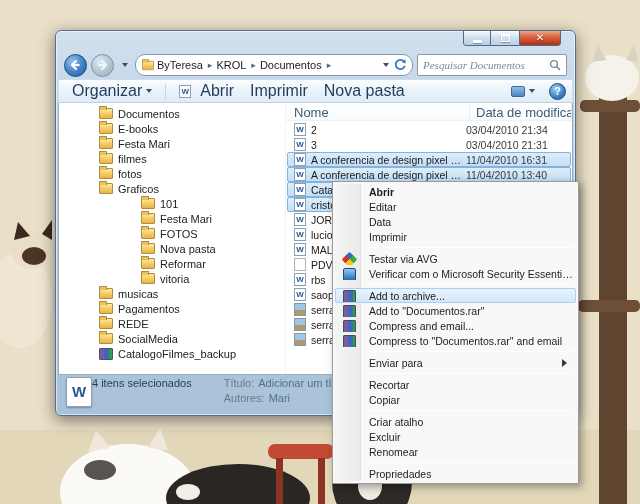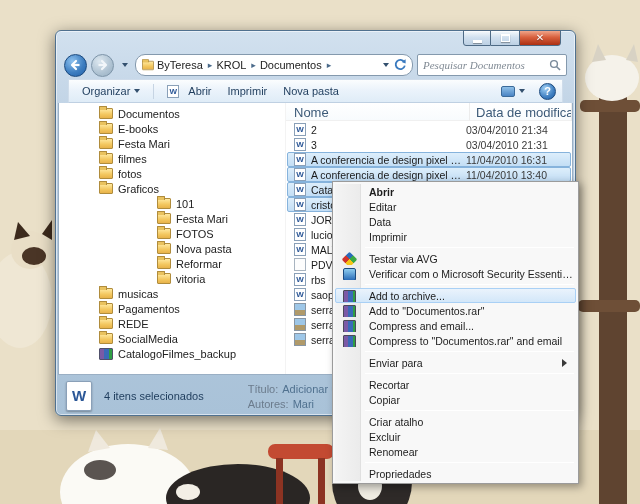--- a/index.html
+++ b/index.html
@@ -36,40 +36,40 @@
     display:flex;align-items:center;padding:0 5px;font-size:11px;color:#222;min-width:0;overflow:hidden;}
   .crumb{display:flex;align-items:center;padding:1px 2px;white-space:nowrap;}
   .crumb::after{content:"▸";color:#4a6a8a;margin-left:5px;font-size:9px;}
   .addr-right{margin-left:auto;display:flex;align-items:center;gap:4px;}
   .searchbox{width:150px;height:22px;background:#fff;border:1px solid #8499ad;border-radius:2px;
     display:flex;align-items:center;padding:0 5px;flex:none;}
   .searchbox input{border:none;outline:none;flex:1;min-width:0;font-size:11px;font-style:italic;color:#808a94;
     font-family:Liberation Serif, serif;background:transparent;}
   .searchbox input::placeholder{color:#808a94;font-style:italic;}
 
-  .toolbar{height:24px;margin:0 12px;display:flex;align-items:center;padding:0 6px;gap:2px;
-    font-size:11px;color:#1e3c5c;
+  .toolbar{height:24px;margin:0 2px;display:flex;align-items:center;padding:0 6px;gap:2px;
+    font-size:16px;color:#1e3c5c;
     background:linear-gradient(180deg,#fbfdfe,#ebf3fb 45%,#dfecf7);
     border:1px solid #cfdcea;border-bottom-color:#bfd0e2;}
   .tbtn{display:flex;align-items:center;gap:4px;padding:3px 7px;border-radius:2px;white-space:nowrap;}
   .tb-sep{width:1px;height:15px;background:#c6d4e3;margin:0 4px;}
   .tb-right{margin-left:auto;display:flex;align-items:center;gap:7px;}
   .views-icon{width:14px;height:11px;border:1px solid #3a6a9a;border-radius:2px;
     background:linear-gradient(180deg,#8fc0e8,#4a84c4);}
   .help-btn{width:17px;height:17px;border-radius:50%;border:1px solid #1c4a7e;color:#fff;font-size:11px;font-weight:bold;
     display:flex;align-items:center;justify-content:center;
     background:radial-gradient(circle at 35% 30%,#9fd0f5,#3f7fc1 60%,#1f5fa8);}
   .help-btn::after{content:"?";}
 
   .window-body{margin:0 2px;height:272px;background:#fff;border:1px solid #9aafc4;border-top:none;
     display:flex;overflow:hidden;}
 
   .sidebar{width:226px;padding-top:3px;overflow:hidden;font-size:11px;color:#222;flex:none;}
   .tree-item{height:15px;display:flex;align-items:center;gap:5px;padding-left:40px;white-space:nowrap;}
-  .tree-item.lvl2{padding-left:82px;margin-left:16px;}
+  .tree-item.lvl2{padding-left:82px;}
   .folder-ico{width:14px;height:11px;position:relative;flex:none;border-radius:1px;
     background:linear-gradient(180deg,#ffe9a0,#f3c75f 60%,#e8b34a);border:1px solid #b08c3c;}
   .folder-ico::before{content:"";position:absolute;top:-3px;left:-1px;width:6px;height:3px;
     background:#e9c25e;border:1px solid #b08c3c;border-bottom:none;border-radius:1px 1px 0 0;}
   .lib-ico{width:14px;height:12px;flex:none;border:1px solid #50506a;border-radius:1px;
     background:linear-gradient(90deg,#7b5aa6 0 4px,#3a6ab8 4px 9px,#2f9e44 9px 14px);}
 
   .filepane{flex:1;display:flex;flex-direction:column;min-width:0;border-left:1px solid #f3f3f3;}
   .col-headers{height:18px;display:flex;flex:none;font-size:13px;color:#3c5a78;}
   .col{padding:2px 6px;border-right:1px solid #ececec;border-bottom:1px solid #f0f0f0;
@@ -82,21 +82,21 @@
   .frow.sel{background:linear-gradient(180deg,#ddeefb,#c3def5);border-color:#86b3dc;}
   .fi{width:12px;height:13px;margin-right:5px;flex:none;}
   .icon-word{background:#fff;border:1px solid #8aa0b8;position:relative;}
   .icon-word::after{content:"W";position:absolute;inset:0;color:#2b5797;font-weight:bold;font-size:8px;
     line-height:12px;text-align:center;}
   .icon-plain{background:#fdfdfd;border:1px solid #a8b4c0;}
   .icon-photo{border:1px solid #8896a4;background:linear-gradient(180deg,#9ec7e8 0 55%,#b09a6a 55% 100%);}
   .fname{flex:1;min-width:0;white-space:nowrap;overflow:hidden;text-overflow:ellipsis;}
   .fdate{width:102px;flex:none;color:#3a3a3a;white-space:nowrap;overflow:hidden;}
 
-  .statusbar{height:42px;display:flex;align-items:center;padding:2px 10px;gap:12px;font-size:11px;color:#1e3c5c;}
+  .statusbar{height:42px;display:flex;padding:2px 10px;font-size:11px;color:#1e3c5c;}
   .status-ico{width:26px;height:30px;background:#fff;border:1px solid #8aa0b8;border-radius:2px;position:relative;
     flex:none;box-shadow:0 1px 2px rgba(0,0,0,.3);}
   .status-ico::after{content:"W";position:absolute;inset:0;color:#2b5797;font-weight:bold;font-size:15px;
     line-height:28px;text-align:center;}
   .status-meta{display:flex;flex-direction:column;gap:3px;margin-left:14px;}
   .meta-row{display:flex;gap:4px;white-space:nowrap;}
   .meta-label{color:#6b7b8c;margin-left:18px;}
   .meta-value{color:#50718f;}
 
   

